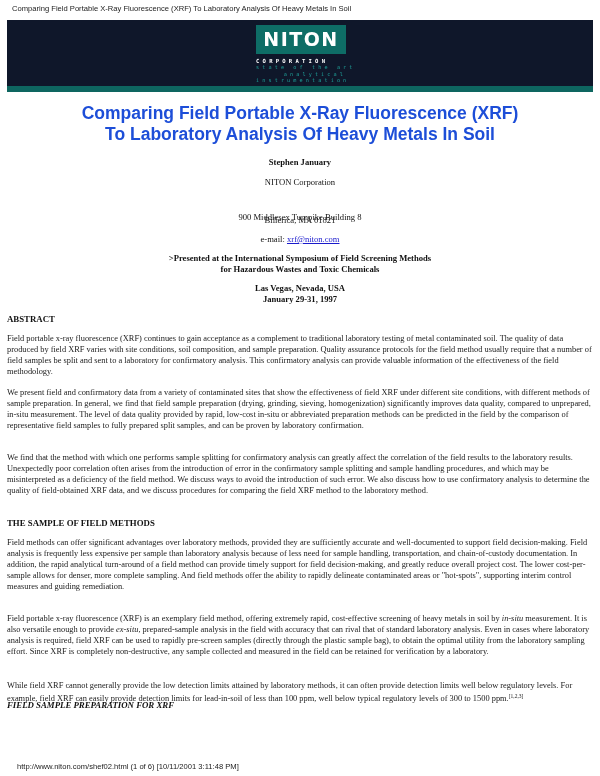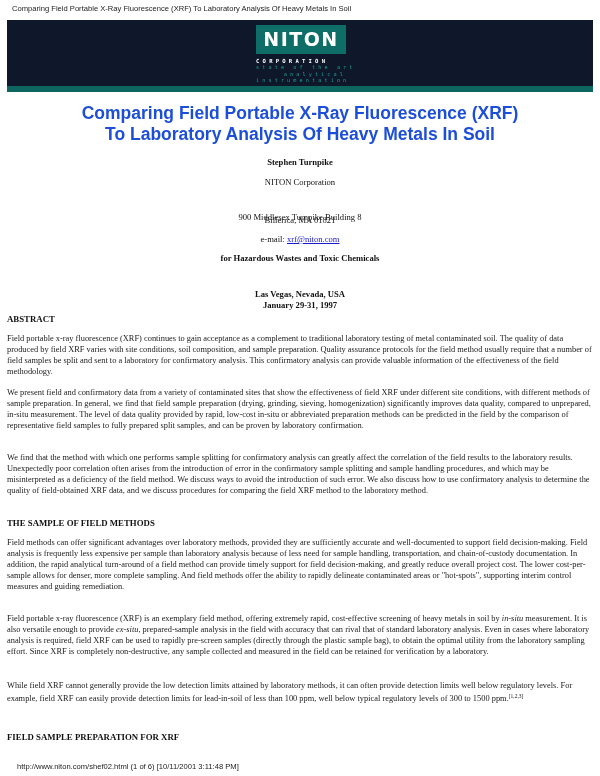--- a/index.html
+++ b/index.html
@@ -38,41 +38,42 @@
     <div class="logo-tag">instrumentation</div>
   </div>
   <div class="banner-stripe"></div>
 </div>
 
 <div class="title">
   <div>Comparing Field Portable X-Ray Fluorescence (XRF)</div>
   <div>To Laboratory Analysis Of Heavy Metals In Soil</div>
 </div>
 
-<div class="center-line bold" style="top:157px;">Stephen Turnpike</div>
+<div class="center-line bold" style="top:157px;">Stephen January</div>
 <div class="center-line" style="top:177px;">NITON Corporation</div>
 <div class="center-line" style="top:196px;margin-top:16px;">900 Middlesex Turnpike Building 8</div>
 <div class="center-line" style="top:215px;">Billerica, MA 01821</div>
 <div class="center-line" style="top:234px;">
   <span>e-mail: </span><span class="link">xrf@niton.com</span>
 </div>
 
 <div class="center-line bold" style="top:253px; line-height:11px;">
+  <div>&gt;Presented at the International Symposium of Field Screening Methods</div>
   <div>for Hazardous Wastes and Toxic Chemicals</div>
 </div>
-<div class="center-line bold" style="top:289px; line-height:11px;">
+<div class="center-line bold" style="top:283px; line-height:11px;">
   <div>Las Vegas, Nevada, USA</div>
   <div>January 29-31, 1997</div>
 </div>
 
 <div class="heading" style="top:314px;">ABSTRACT</div>
 <div class="body-text" style="top:333px;">Field portable x-ray fluorescence (XRF) continues to gain acceptance as a complement to traditional laboratory testing of metal contaminated soil. The quality of data produced by field XRF varies with site conditions, soil composition, and sample preparation. Quality assurance protocols for the field method usually require that a number of field samples be split and sent to a laboratory for confirmatory analysis. This confirmatory analysis can provide valuable information of the effectiveness of the field methodology.</div>
 <div class="body-text" style="top:387px;">We present field and confirmatory data from a variety of contaminated sites that show the effectiveness of field XRF under different site conditions, with different methods of sample preparation. In general, we find that field sample preparation (drying, grinding, sieving, homogenization) significantly improves data quality, compared to unprepared, in-situ measurement. The level of data quality provided by rapid, low-cost in-situ or abbreviated preparation methods can be predicted in the field by the comparison of representative field samples to fully prepared split samples, and can be proven by laboratory confirmation.</div>
 <div class="body-text" style="top:452px;">We find that the method with which one performs sample splitting for confirmatory analysis can greatly affect the correlation of the field results to the laboratory results. Unexpectedly poor correlation often arises from the introduction of error in the confirmatory sample splitting and sample handling procedures, and which may be misinterpreted as a deficiency of the field method. We discuss ways to avoid the introduction of such error. We also discuss how to use confirmatory analysis to determine the quality of field-obtained XRF data, and we discuss procedures for comparing the field XRF method to the laboratory method.</div>
 
 <div class="heading" style="top:518px;">THE SAMPLE OF FIELD METHODS</div>
 <div class="body-text" style="top:537px;">Field methods can offer significant advantages over laboratory methods, provided they are sufficiently accurate and well-documented to support field decision-making. Field analysis is frequently less expensive per sample than laboratory analysis because of less need for sample handling, transportation, and chain-of-custody documentation. In addition, the rapid analytical turn-around of a field method can provide timely support for field decision-making, and greatly reduce overall project cost. The lower cost-per-sample allows for denser, more complete sampling. And field methods offer the ability to rapidly delineate contaminated areas or "hot-spots", supporting interim control measures and guiding remediation.</div>
 <div class="body-text" style="top:613px;"><span>Field portable x-ray fluorescence (XRF) is an exemplary field method, offering extremely rapid, cost-effective screening of heavy metals in soil by </span><em>in-situ</em><span> measurement. It is also versatile enough to provide </span><em>ex-situ</em><span>, prepared-sample analysis in the field with accuracy that can rival that of standard laboratory analysis. Even in cases where laboratory analysis is required, field XRF can be used to rapidly pre-screen samples (directly through the plastic sample bag), to obtain the optimal utility from the laboratory sampling effort. Since XRF is completely non-destructive, any sample collected and measured in the field can be retained for verification by a laboratory.</span></div>
 <div class="body-text" style="top:680px;"><span>While field XRF cannot generally provide the low detection limits attained by laboratory methods, it can often provide detection limits well below regulatory levels. For example, field XRF can easily provide detection limits for lead-in-soil of less than 100 ppm, well below typical regulatory levels of 300 to 1500 ppm.</span><span class="sup">[1,2,3]</span></div>
 
-<div class="heading" style="top:732px;">FIELD SAMPLE PREPARATION FOR XRF</div>
+<div class="heading" style="top:700px;font-style:italic;">FIELD SAMPLE PREPARATION FOR XRF</div>
 
 <div class="footer">http://www.niton.com/shef02.html (1 of 6) [10/11/2001 3:11:48 PM]</div>
 
 </body></html>

